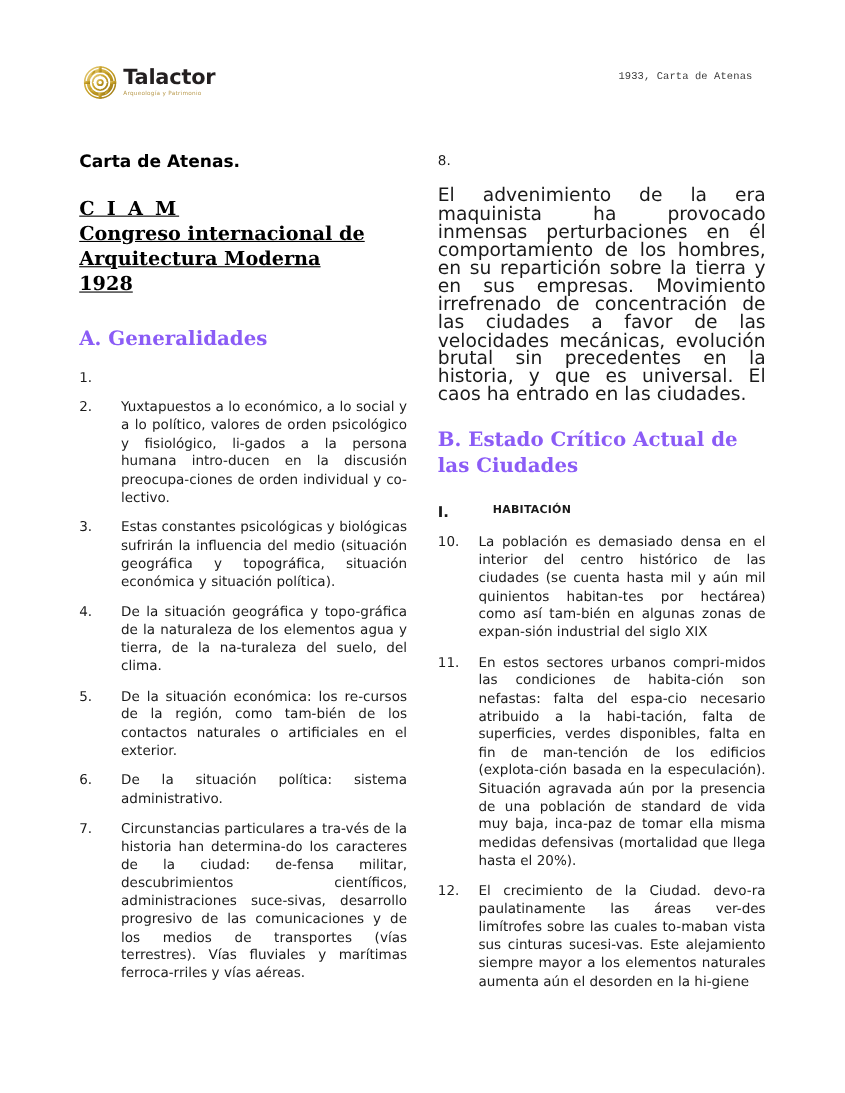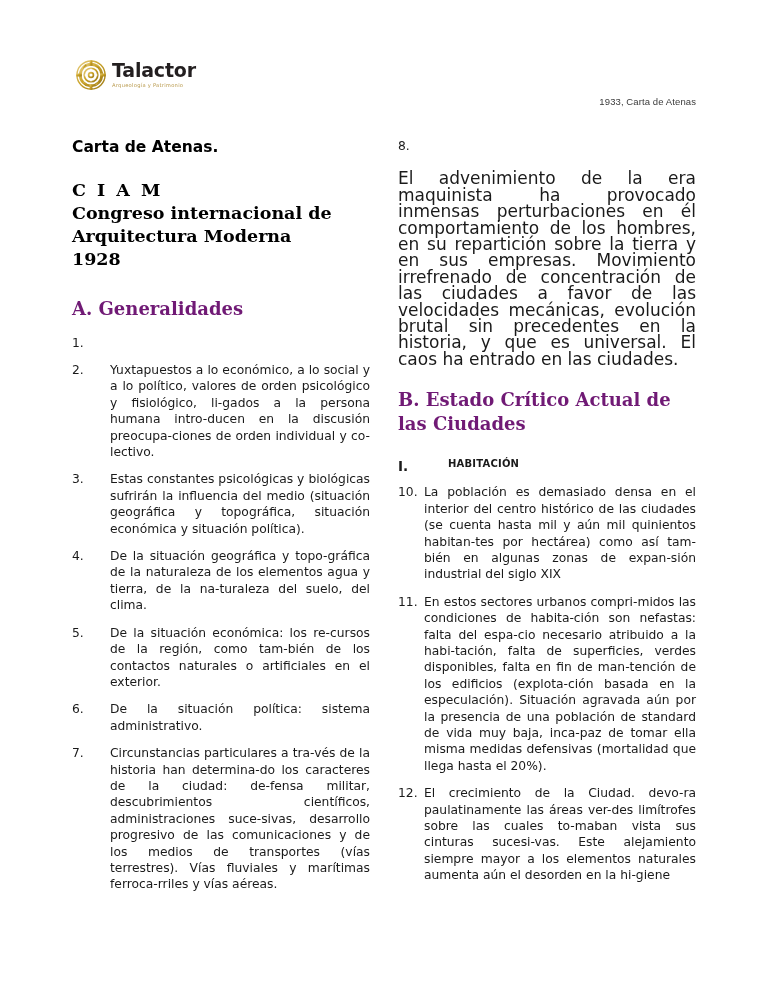--- a/index.html
+++ b/index.html
@@ -62,28 +62,27 @@
     font-family: "DejaVu Sans", sans-serif;
     font-size: 5.2px;
     letter-spacing: 0.25px;
     color: #b99a4e;
     line-height: 8px;
     margin-top: 1px;
     white-space: nowrap;
   }
   .running-head {
     position: absolute;
-    right: 72px;
+    right: 84px;
     top: 64px;
-    font-family: Liberation Sans, sans-serif;
+    font-family: Liberation Mono, monospace;
     font-size: 9.5px;
     color: #3a3a3a;
     letter-spacing: 0.1px;
     white-space: nowrap;
-    margin-top: 32px;
   }
 
   
   .columns {
     position: absolute;
     top: 138px;
     left: 72px;
     width: 624px;
     display: flex;
     gap: 28px;
@@ -102,29 +101,30 @@
     margin: 0 0 22px 0;
     line-height: 1.2;
   }
   .title-serif {
     font-family: "DejaVu Serif", serif;
     font-weight: bold;
     color: #000;
     font-size: 17.5px;
     line-height: 23px;
     margin: 0;
+    text-decoration: underline;
   }
   .title-serif .spaced {
     letter-spacing: 2.5px;
     display: block;
   }
   .heading-serif {
     font-family: "DejaVu Serif", serif;
     font-weight: bold;
-    color: #701a75;
+    color: #8b5cf6;
     font-size: 18px;
     line-height: 24px;
     margin: 26px 0 14px 0;
   }
   .heading-b {
     margin-top: 21px;
   }
   .section-marker {
     display: flex;
     margin: 22px 0 10px 0;
@@ -157,21 +157,21 @@
     line-height: 16.4px;
   }
   .num-item:last-child { margin-bottom: 0; }
   .num-item .num {
     flex: 0 0 auto;
     font-family: "DejaVu Sans", sans-serif;
     text-align: left;
     padding-right: 6px;
   }
   .num-item.wide .num { width: 32px; flex: 0 0 32px; }
-  .num-item.tight .num { width: 26px; flex: 0 0 26px; padding-right: 0; }
+  .num-item.tight .num { width: 26px; flex: 0 0 26px; padding-right: 11px; }
   .num-item .body {
     flex: 1 1 auto;
     text-align: justify;
     text-justify: inter-word;
     hyphens: manual;
     font-family: "DejaVu Sans", sans-serif;
   }
   .plain-para {
     font-family: "DejaVu Sans", sans-serif;
     font-size: 17px;

